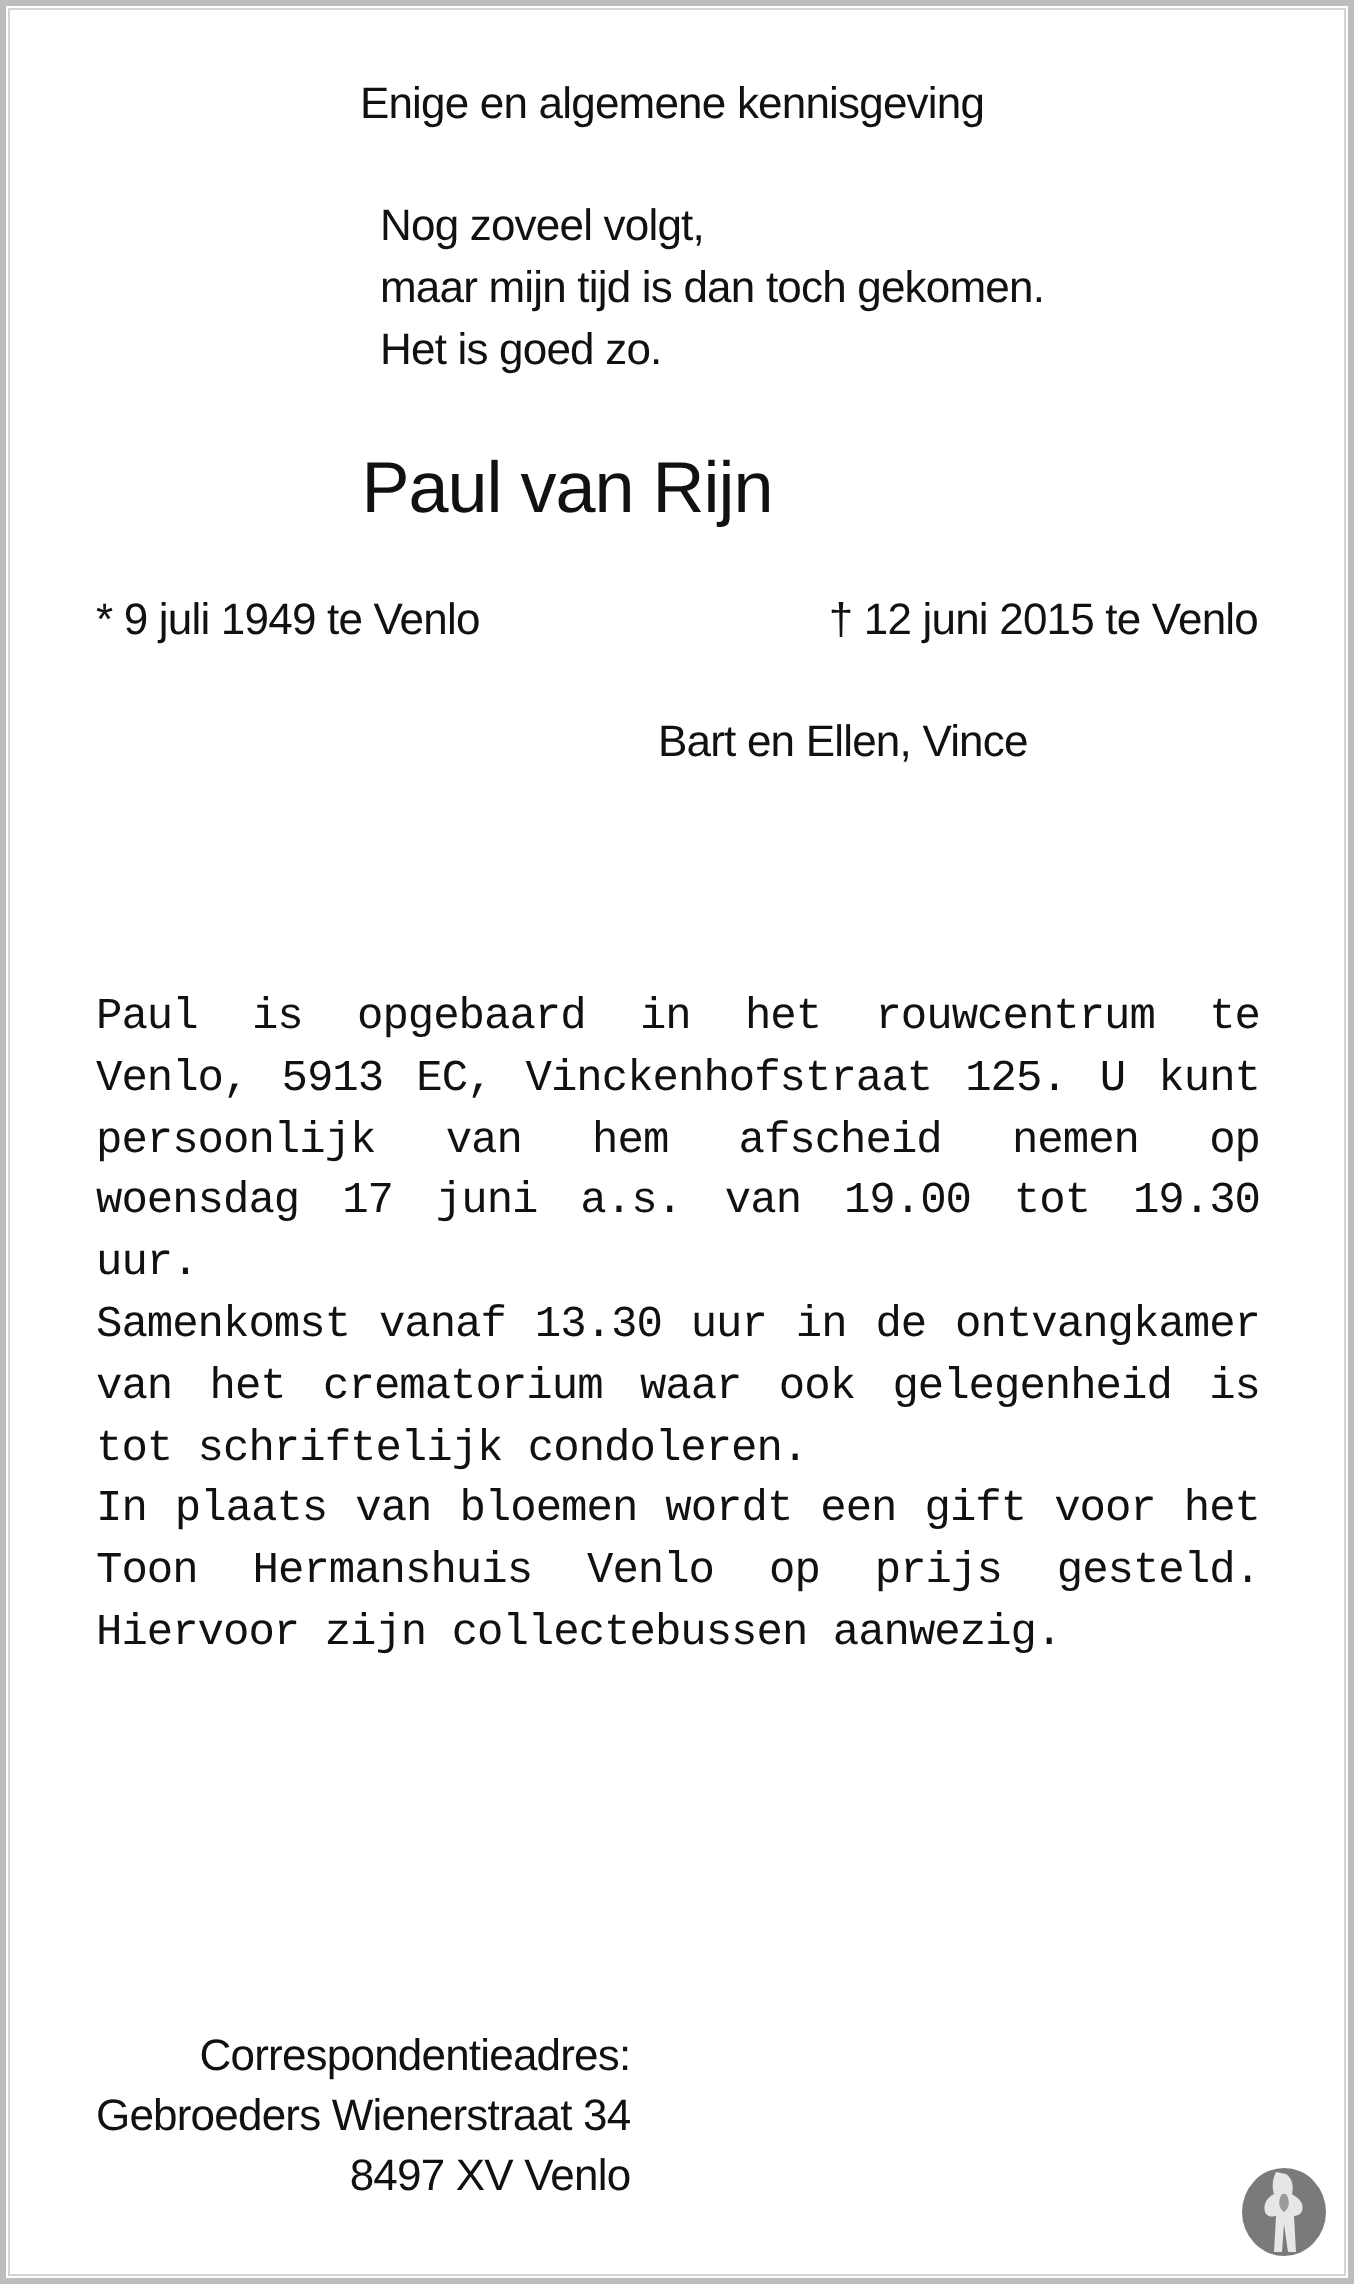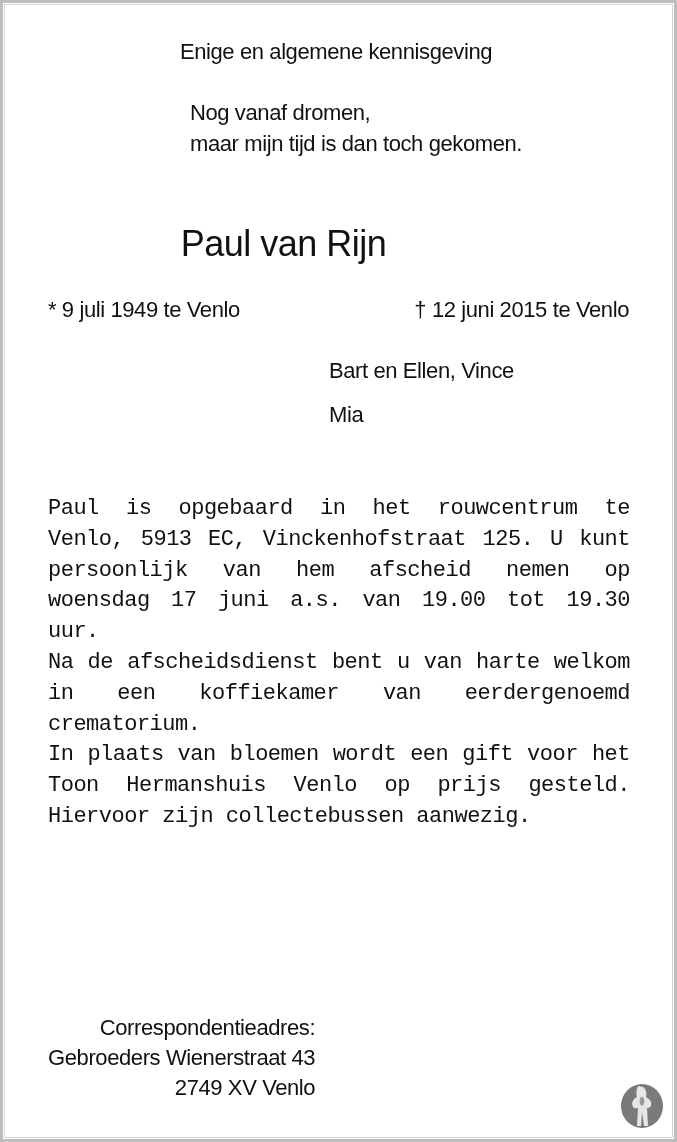--- a/index.html
+++ b/index.html
@@ -30,45 +30,45 @@
 </style>
 </head>
 <body>
 
 <div class="frame-outer"></div>
 <div class="frame-inner"></div>
 
 <div class="t heading">Enige en algemene kennisgeving</div>
 
 <div class="t poem">
-  <div>Nog vanaf dromen,</div>
+  <div>Nog zoveel volgt,</div>
   <div>maar mijn tijd is dan toch gekomen.</div>
+  <div>Het is goed zo.</div>
 </div>
 
 <div class="t name">Paul van Rijn</div>
 
 <div class="t born">* 9 juli 1949 te Venlo</div>
 <div class="t died">† 12 juni 2015 te Venlo</div>
 
 <div class="t family">
   <div class="row">Bart en Ellen, Vince</div>
   <div class="gap"></div>
-  <div class="row">Mia</div>
 </div>
 
 <div class="body-text">
   <p>Paul is opgebaard in het rouwcentrum te Venlo, 5913 EC, Vinckenhofstraat 125. U kunt persoonlijk van hem afscheid nemen op woensdag 17 juni a.s. van 19.00 tot 19.30 uur.</p>
-  <p>Na de afscheidsdienst bent u van harte welkom in een koffiekamer van eerdergenoemd crematorium.</p>
+  <p>Samenkomst vanaf 13.30 uur in de ontvangkamer van het crematorium waar ook gelegenheid is tot schriftelijk condoleren.</p>
   <p>In plaats van bloemen wordt een gift voor het Toon Hermanshuis Venlo op prijs gesteld. Hiervoor zijn collectebussen aanwezig.</p>
 </div>
 
 <div class="t address">
   <div>Correspondentieadres:</div>
-  <div>Gebroeders Wienerstraat 43</div>
-  <div>2749 XV Venlo</div>
+  <div>Gebroeders Wienerstraat 34</div>
+  <div>8497 XV Venlo</div>
 </div>
 
 <div class="logo">
   <svg width="48" height="48" viewBox="0 0 48 48">
     <ellipse cx="24" cy="24" rx="21" ry="22" fill="#7a7a7a"></ellipse>
     <path d="M20 4 C18 8 18 12 19 15 C15 17 13 21 15 25 C17 27 19 26 20 26 L19 44 L23 44 L24 30 L26 44 L30 44 L29 26 C32 26 34 24 33 20 C32 17 29 16 28 15 C29 11 28 7 25 5 Z" fill="#e6e6e6"></path>
     <path d="M23 15 C21 18 21 22 24 24 C27 22 27 18 25 15 Z" fill="#9a9a9a"></path>
   </svg>
 </div>
 

